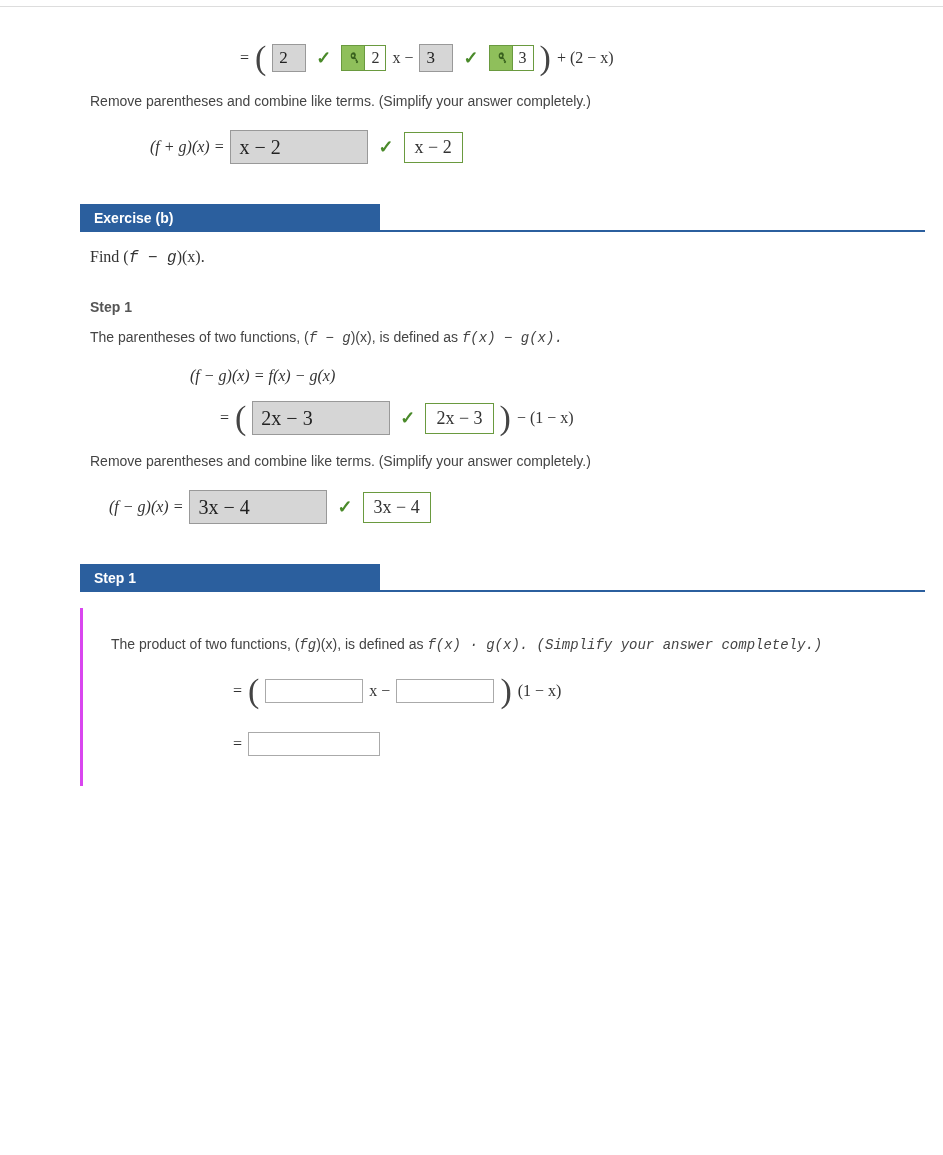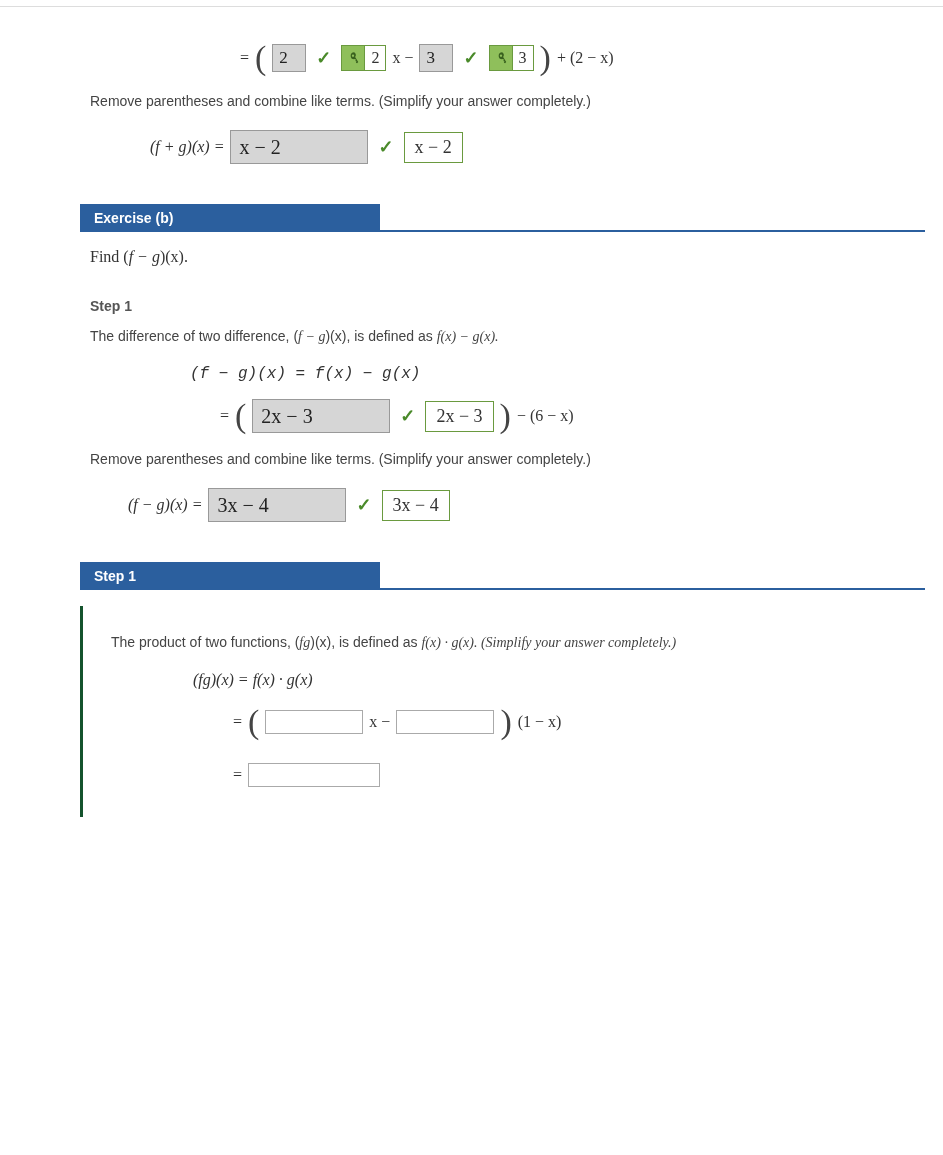--- a/index.html
+++ b/index.html
@@ -8,21 +8,21 @@
     font-size: 14px;
     color: #444;
     width: 943px;
   }
   .hr-top { border-top: 1px solid #ddd; height: 0; margin: 6px 0 0 0; }
   .page { padding: 18px 0 40px 0; }
   .indent { margin-left: 90px; margin-right: 10px; }
   .indent2 { margin-left: 110px; margin-right: 10px; }
 
   
-  .mi { font-style: italic; font-family: Liberation Serif, serif; }
+  .mi { font-style: italic; font-family: Liberation Mono, monospace; }
   .math, .eq, .eq-inline {
     font-family: "Times New Roman", Times, serif;
     font-size: 16px;
     color: #333;
   }
 
   .paren-big {
     font-family: "Times New Roman", Times, serif;
     font-size: 34px;
     font-weight: 300;
@@ -105,21 +105,21 @@
     border-bottom: 2px solid #2b5f9e;
     margin-bottom: 0;
   }
   .step-plain {
     margin: 32px 0 12px 90px;
     font-weight: bold;
     color: #555;
   }
   .step-bordered {
     margin-left: 80px;
-    border-left: 3px solid #14532d;
+    border-left: 3px solid #d946ef;
     padding: 14px 0 14px 20px;
   }
 
   .para { margin: 12px 0 18px 0; line-height: 1.5; }
   .eqline { margin: 8px 0 8px 60px; }
   .eqline2 { margin: 16px 0 16px 60px; display:flex; align-items:center; gap:6px;}
   .prompt-line { margin: 16px 0 10px 0; }
 
   .svg-key { display:block; }
 </style>
@@ -186,40 +186,40 @@
   <div class="indent">
     <div class="prompt-line math">
       <span>Find (</span><span class="mi">f − g</span><span>)(x).</span>
     </div>
   </div>
 
   <div class="step-plain">Step 1</div>
 
   <div class="indent">
     <div class="para">
-      <span>The difference of two difference, (</span><span class="mi">f − g</span><span>)(x), is defined as </span><span class="mi">f(x) − g(x).</span>
-    </div>
-
-    <div class="eqline math mi" style="margin-left:100px;font-family:Liberation Mono, monospace;">(f − g)(x)  =  f(x) − g(x)</div>
+      <span>The parentheses of two functions, (</span><span class="mi">f − g</span><span>)(x), is defined as </span><span class="mi">f(x) − g(x).</span>
+    </div>
+
+    <div class="eqline math mi" style="margin-left:100px;">(f − g)(x)  =  f(x) − g(x)</div>
 
     <div class="eqline2" style="margin-left:130px;">
       <span class="math">=</span>
       <span class="paren-big">(</span>
       <span class="ans-box big">2x − 3</span>
       <span class="check-icon">✓</span>
       <span class="key-box big">
         <span class="val">2x − 3</span>
       </span>
       <span class="paren-big">)</span>
-      <span class="math"> − (6 − x)</span>
+      <span class="math"> − (1 − x)</span>
     </div>
 
     <div class="para">Remove parentheses and combine like terms. (Simplify your answer completely.)</div>
 
-    <div class="eqline2" style="margin-left:38px;">
+    <div class="eqline2" style="margin-left:19px;">
       <span class="math mi">(f − g)(x) = </span>
       <span class="ans-box big">3x − 4</span>
       <span class="check-icon">✓</span>
       <span class="key-box big">
         <span class="val">3x − 4</span>
       </span>
     </div>
   </div>
 
 
@@ -227,21 +227,20 @@
   <div class="step-bar">
     <div class="tab">Step 1</div>
     <div class="rule"></div>
   </div>
 
   <div class="step-bordered">
     <div class="para" style="margin-left:8px;">
       <span>The product of two functions, (</span><span class="mi">fg</span><span>)(x), is defined as  </span><span class="mi">f(x) · g(x).  (Simplify your answer completely.)</span>
     </div>
 
-    <div class="eqline math mi" style="margin-left:90px;">(fg)(x)  =  f(x) · g(x)</div>
 
     <div class="eqline2" style="margin-left:130px;">
       <span class="math">=</span>
       <span class="paren-big">(</span>
       <span class="input-blank"></span>
       <span class="math"> x − </span>
       <span class="input-blank"></span>
       <span class="paren-big">)</span>
       <span class="math">(1 − x)</span>
     </div>

